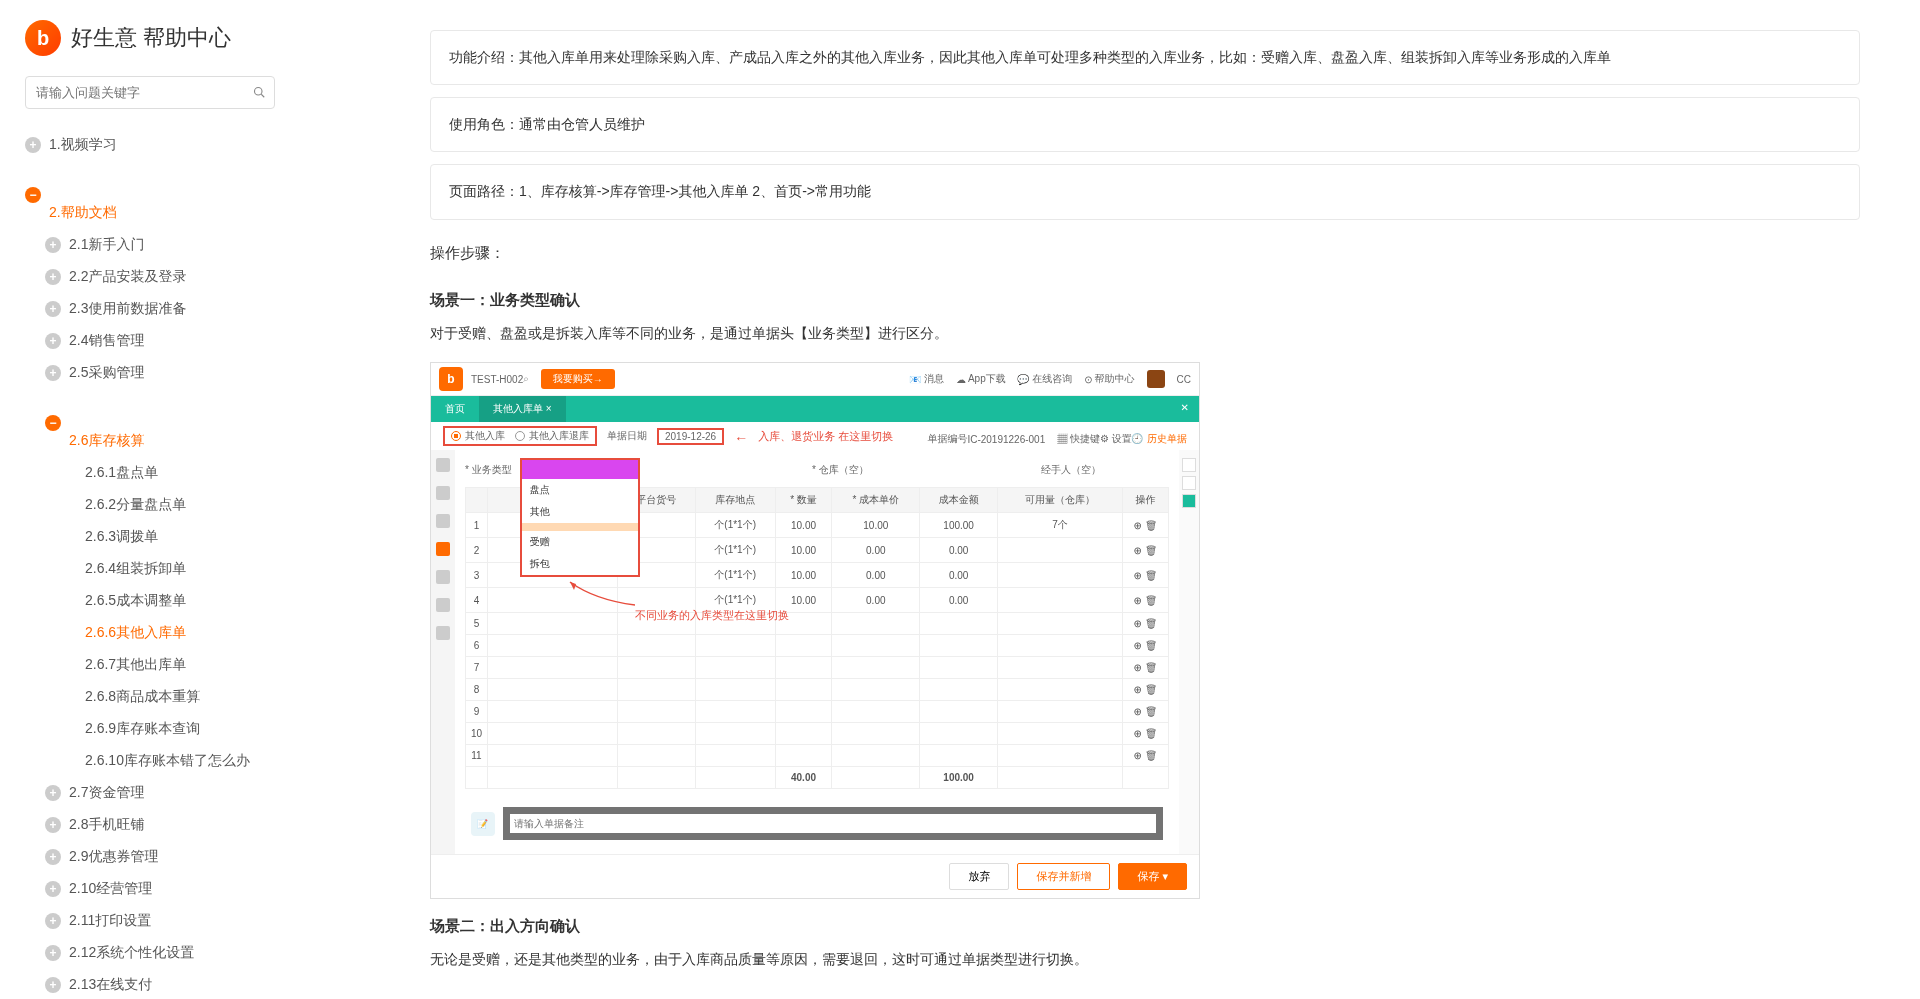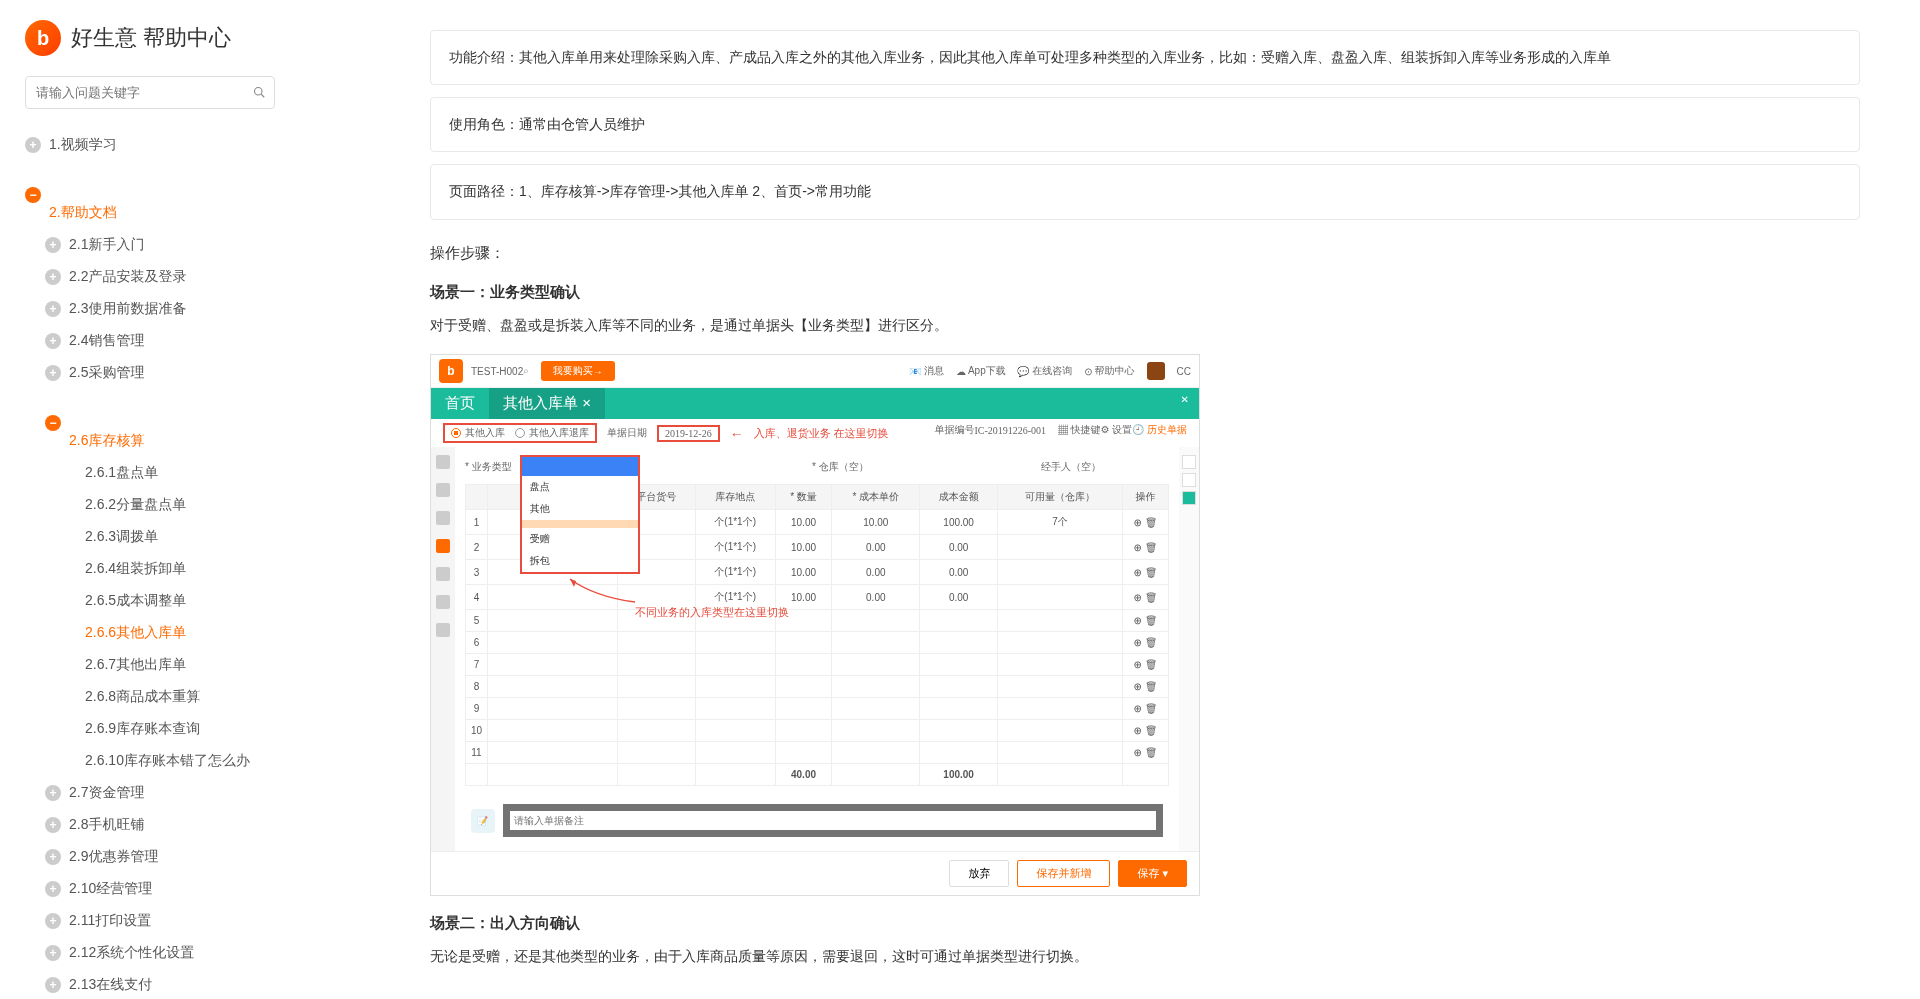--- a/index.html
+++ b/index.html
@@ -22,65 +22,65 @@
 .nav-leaf { padding: 7px 0 7px 60px; }
 .nav-leaf a { color: #555; text-decoration: none; font-size: 14px; }
 .nav-leaf.active a { color: #ff6a00; }
 .main { flex: 1; padding: 30px 60px 30px 130px; }
 .page-header { display: flex; justify-content: space-between; align-items: center; margin-bottom: 24px; }
 .page-title { font-size: 24px; font-weight: 500; }
 .share-btn { border: 1px solid #ddd; background: #fff; padding: 6px 14px; border-radius: 4px; cursor: pointer; font-size: 14px; display: flex; align-items: center; gap: 6px; color: #555; }
 .info-box { border: 1px solid #e8e8e8; border-radius: 4px; padding: 14px 18px; margin-bottom: 12px; font-size: 14px; line-height: 1.8; }
 .info-label { font-weight: 500; }
 .content-section { margin-top: 24px; }
-.section-title { font-weight: 500; margin-bottom: 20px; font-size: 15px; }
+.section-title { font-weight: 500; margin-bottom: 28px; font-size: 15px; }
 .scene-title { font-weight: 600; margin: 18px 0 10px; font-size: 15px; }
 .para { margin-bottom: 10px; line-height: 1.9; font-size: 14px; }
 .screenshot { margin: 16px 0; width: 770px; border: 1px solid #ddd; font-size: 10px; overflow: hidden; }
 .ss-top { display: flex; align-items: center; background: #fff; padding: 4px 8px; border-bottom: 1px solid #eee; }
 .ss-logo { width: 24px; height: 24px; background: #ff6a00; border-radius: 4px; margin-right: 8px; display:flex;align-items:center;justify-content:center;color:#fff;font-size:12px;font-weight:bold; }
 .ss-top-text { color: #666; margin-right: auto; }
 .ss-top-btn { background: #ff6a00; color: #fff; padding: 3px 12px; border-radius: 3px; font-size: 10px; }
 .ss-top-links { display: flex; gap: 12px; color: #666; font-size: 10px; }
 .ss-top-links span { display: flex; align-items: center; gap: 2px; }
 .ss-avatar { width: 18px; height: 18px; background: #8b4513; border-radius: 3px; }
 .ss-tabs { display: flex; background: #1abc9c; color: #fff; }
-.ss-tab { padding: 6px 14px; font-size: 15px; }
+.ss-tab { padding: 6px 14px; font-size: 10px; }
 .ss-tab.active { background: #16a085; }
 .ss-tab-close { margin-left: auto; padding: 6px 10px; }
 .ss-body { display: flex; }
 .ss-left { width: 24px; background: #f5f5f5; display: flex; flex-direction: column; align-items: center; padding-top: 8px; gap: 14px; }
 .ss-left-icon { width: 14px; height: 14px; background: #ccc; border-radius: 2px; }
 .ss-left-icon.active { background: #ff6a00; }
 .ss-content { flex: 1; padding: 8px 10px; position: relative; }
 .ss-radio { display: flex; align-items: center; gap: 4px; }
 .ss-radio-dot { width: 10px; height: 10px; border: 1px solid #999; border-radius: 50%; display: inline-block; }
 .ss-radio-dot.on { border-color: #ff6a00; background: radial-gradient(circle, #ff6a00 40%, #fff 45%); }
 .ss-annotation { color: #e74c3c; font-size: 11px; position: absolute; }
 .ss-form-row { display: flex; align-items: center; gap: 8px; margin-bottom: 6px; font-size: 10px; position: relative; }
 .ss-form-row .fld { color: #666; }
-.ss-dropdown { border: 2px solid #e74c3c; width: 120px; padding: 4px; background: #3b82f6; position: relative; }
+.ss-dropdown { border: 2px solid #e74c3c; width: 120px; padding: 4px; background: #d946ef; position: relative; }
 .ss-dd-list { position: absolute; top: 100%; left: -2px; right: -2px; border: 2px solid #e74c3c; border-top: none; background: #fff; z-index: 10; }
 .ss-dd-item { padding: 4px 8px; }
 .ss-dd-item.sel { background: #ffd9b3; }
 .ss-table { width: 100%; border-collapse: collapse; font-size: 10px; margin-top: 6px; }
 .ss-table th { background: #f5f5f5; padding: 5px 4px; text-align: center; font-weight: normal; color: #555; border: 1px solid #eee; }
 .ss-table td { padding: 5px 4px; text-align: center; border: 1px solid #eee; color: #555; }
 .ss-table td.left { text-align: left; }
 .ss-remark { margin-top: 12px; padding: 6px; display: flex; align-items: center; gap: 8px; }
 .ss-remark-icon { width: 24px; height: 24px; background: #e8f4f8; border-radius: 4px; display:flex;align-items:center;justify-content:center;font-size:9px;color:#5bc0de; }
 .ss-remark input { flex: 1; border: 7px solid #737373; padding: 4px; font-size: 10px; }
 .ss-footer { display: flex; justify-content: flex-end; gap: 8px; padding: 8px 12px; border-top: 1px solid #eee; }
 .ss-btn { padding: 5px 18px; border: 1px solid #ddd; background: #fff; font-size: 11px; border-radius: 2px; }
 .ss-btn.warn { border-color: #ff6a00; color: #ff6a00; }
 .ss-btn.primary { background: #ff6a00; color: #fff; border-color: #ff6a00; }
 .ss-right-tools { width: 20px; background: #fafafa; display: flex; flex-direction: column; gap: 4px; padding-top: 8px; align-items: center; }
 .ss-right-tool { width: 14px; height: 14px; border: 1px solid #ddd; background: #fff; }
 .ss-right-tool.on { background: #1abc9c; }
-.ss-date-row { display: flex; justify-content: flex-end; align-items: flex-start; gap: 10px; font-size: 10px; color: #666; padding: 4px 12px; font-family: Liberation Serif, serif; }
+.ss-date-row { display: flex; justify-content: flex-end; align-items: flex-end; gap: 10px; font-size: 10px; color: #666; padding: 4px 12px; }
 .ss-date-row .highlighted { border:2px solid #e74c3c; padding:1px 6px; position: relative; }
 .icon-16 { width: 12px; height: 12px; display: inline-block; }
 </style>
 </head>
 <body>
 
 <div class="container">
   <aside class="sidebar">
     <div class="logo-row">
       <div class="logo-icon">b</div>

